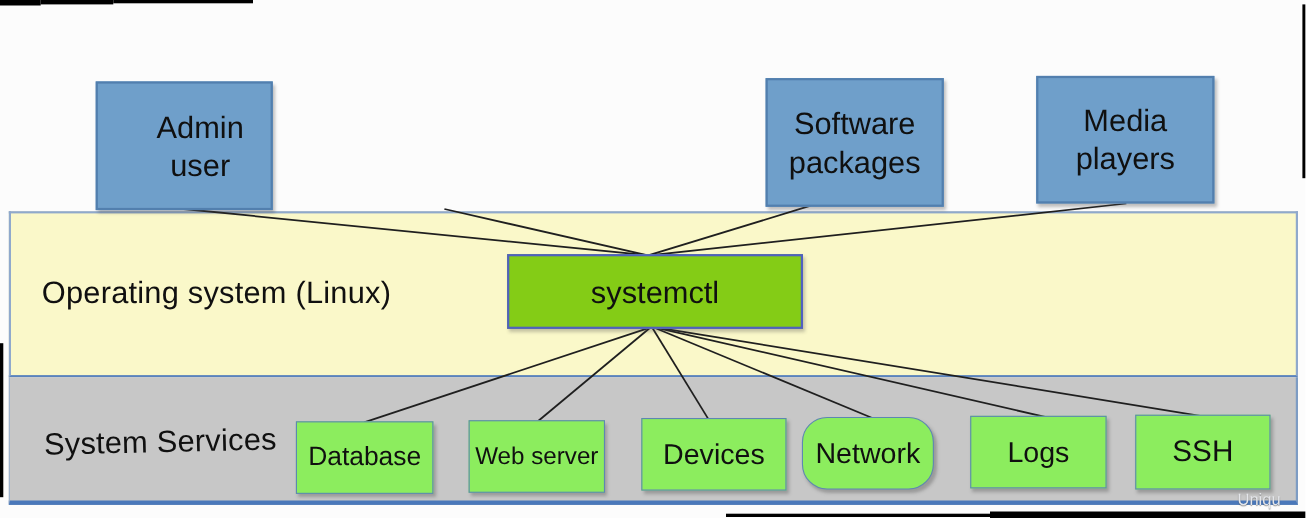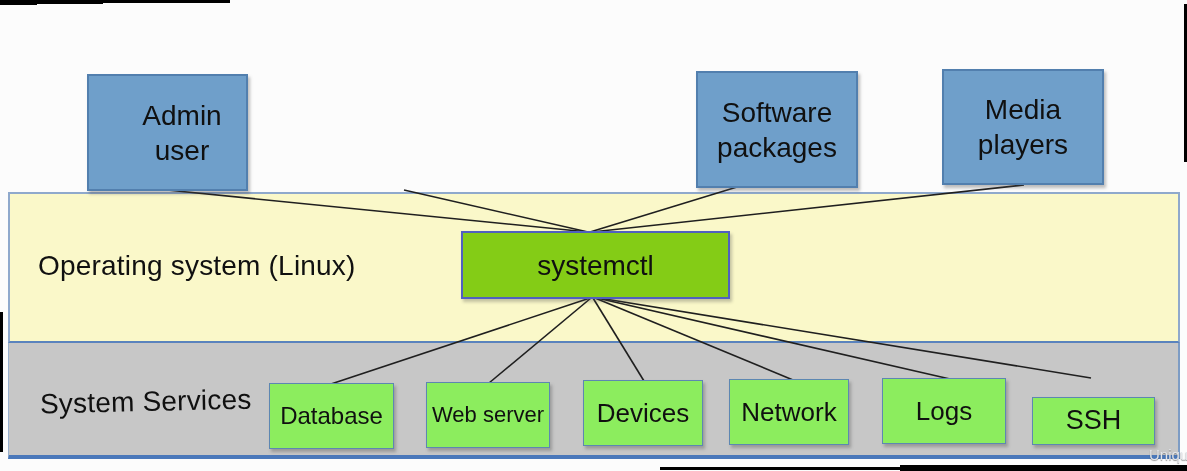--- a/index.html
+++ b/index.html
@@ -88,21 +88,20 @@
     z-index: 6;
   }
   .watermark {
     position: absolute;
     left: 1125px; top: 446px;
     font-size: 15px;
     color: #e4e6ea;
     text-shadow: 0 1px 1px rgba(40,40,40,0.5);
     z-index: 7;
     white-space: nowrap;
-    margin-left: 24px;
   }
 </style>
 </head>
 <body>
 
 <div class="canvas">
 
   <div class="band band-os"></div>
   <div class="band band-services"></div>
 
@@ -128,24 +127,24 @@
 user</div>
   <div class="node node-blue" style="left:656px; top:71px; width:162px; height:117px;margin-left:40px;">Software
 packages</div>
   <div class="node node-blue" style="left:942px; top:69px; width:162px; height:116px;">Media
 players</div>
 
   <div class="node node-center" style="left:461px; top:231px; width:269px; height:68px;">systemctl</div>
 
   <div class="node node-green" style="left:426px; top:382px; width:124px; height:66px; font-size:22px;">Web server</div>
   <div class="node node-green" style="left:269px; top:383px; width:125px; height:66px; font-size:24px;">Database</div>
-  <div class="node node-green" style="left:583px; top:380px; width:120px; height:66px; font-size:26px;">Devices</div>
-  <div class="node node-green" style="left:729px; top:379px; width:120px; height:66px; font-size:26px;">Network</div>
+  <div class="node node-green" style="left:583px; top:380px; width:132px; height:66px; font-size:26px;">Devices</div>
+  <div class="node node-green" style="left:729px; top:379px; width:120px; height:66px; font-size:26px;border-radius:23px;">Network</div>
   <div class="node node-green" style="left:882px; top:378px; width:124px; height:66px; font-size:26px;">Logs</div>
-  <div class="node node-green" style="left:1032px; top:377px; width:123px; height:48px; font-size:27px;margin-top:20px;">SSH</div>
+  <div class="node node-green" style="left:1032px; top:377px; width:123px; height:68px; font-size:27px;">SSH</div>
 
   <div class="artifact" style="left:0; top:0; width:37px; height:5px;"></div>
   <div class="artifact" style="left:37px; top:0; width:66px; height:4px;"></div>
   <div class="artifact" style="left:103px; top:0; width:127px; height:3px;"></div>
   <div class="artifact" style="left:1184px; top:4px; width:3px; height:158px;"></div>
   <div class="artifact" style="left:0; top:312px; width:3px; height:140px;"></div>
   <div class="artifact" style="left:660px; top:467px; width:240px; height:3px;"></div>
   <div class="artifact" style="left:900px; top:465px; width:287px; height:6px;"></div>
 
   <div class="watermark">Uniqu</div>

